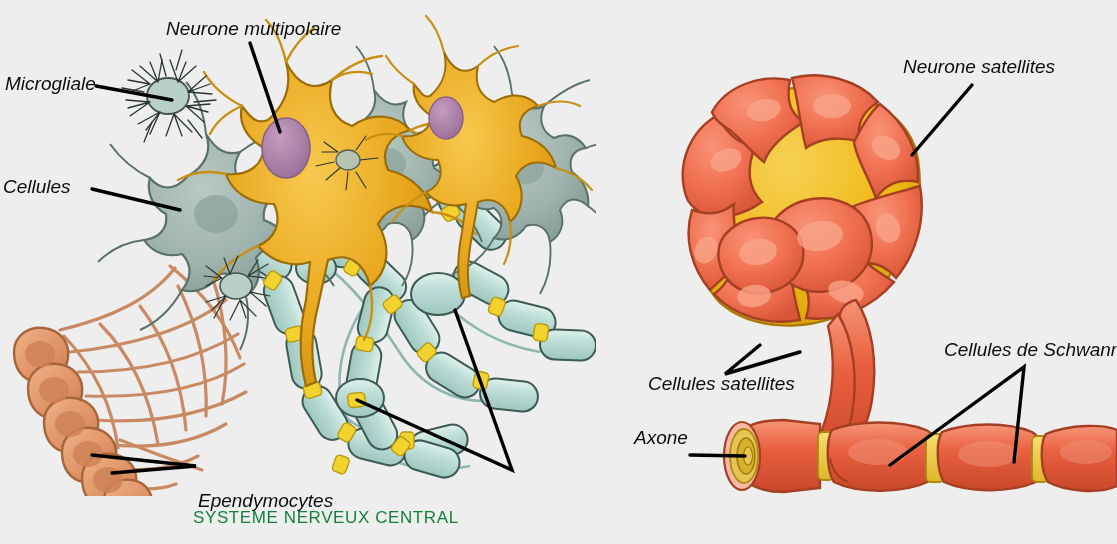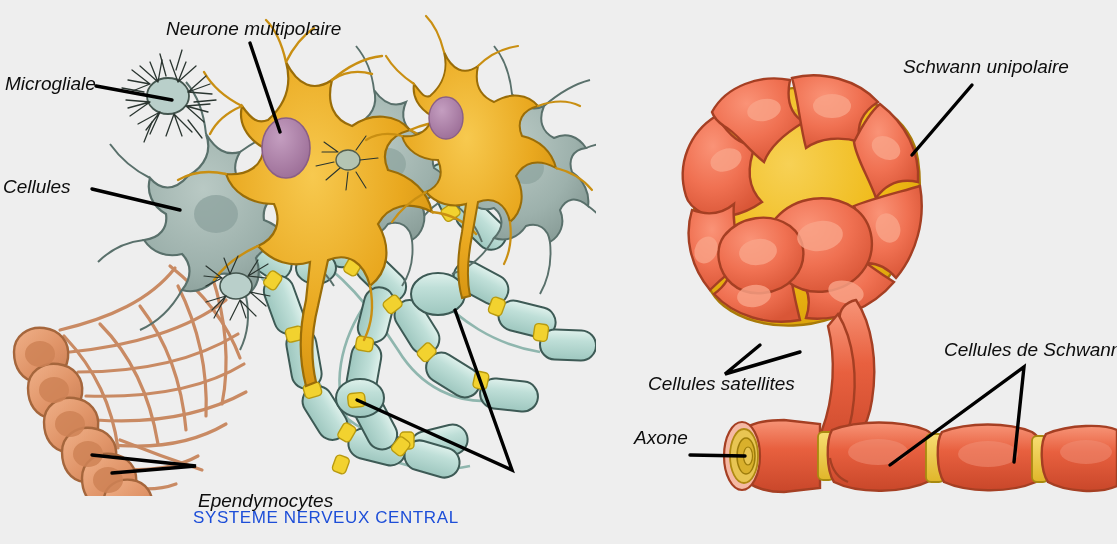--- a/index.html
+++ b/index.html
@@ -16,21 +16,21 @@
     position:absolute;
     color:#0d0d0d;
     font-size:19px;
     line-height:20px;
     white-space:nowrap;
     font-family:"Liberation Sans", sans-serif;
     font-style:italic;
   }
   .cap{
     position:absolute;
-    color:#1d4ed8;
+    color:#15803d;
     font-size:17px;
     letter-spacing:.6px;
     white-space:nowrap;
     font-family:"Liberation Sans", sans-serif;
   }
 </style>
 </head>
 <body>
 
 <div id="stage">
@@ -465,20 +465,20 @@
 
       <line x1="690" y1="455" x2="745" y2="456"></line>
     </g>
   </svg>
 
   <div class="lbl" style="left:5px;  top:74px;">Microgliale</div>
   <div class="lbl" style="left:3px;  top:177px;">Cellules</div>
   <div class="lbl" style="left:166px;top:19px;">Neurone multipolaire</div>
   <div class="lbl" style="left:198px;top:455px;margin-top:36px;">Ependymocytes</div>
 
-  <div class="lbl" style="left:903px;top:57px;">Schwann unipolaire</div>
+  <div class="lbl" style="left:903px;top:57px;">Neurone satellites</div>
   <div class="lbl" style="left:637px;top:374px;margin-left:11px;">Cellules satellites</div>
   <div class="lbl" style="left:944px;top:340px;">Cellules de Schwann</div>
   <div class="lbl" style="left:634px;top:428px;">Axone</div>
 
   <div class="cap" style="left:193px;top:508px;">SYSTEME NERVEUX CENTRAL</div>
 
 </div>
 
 </body></html>

